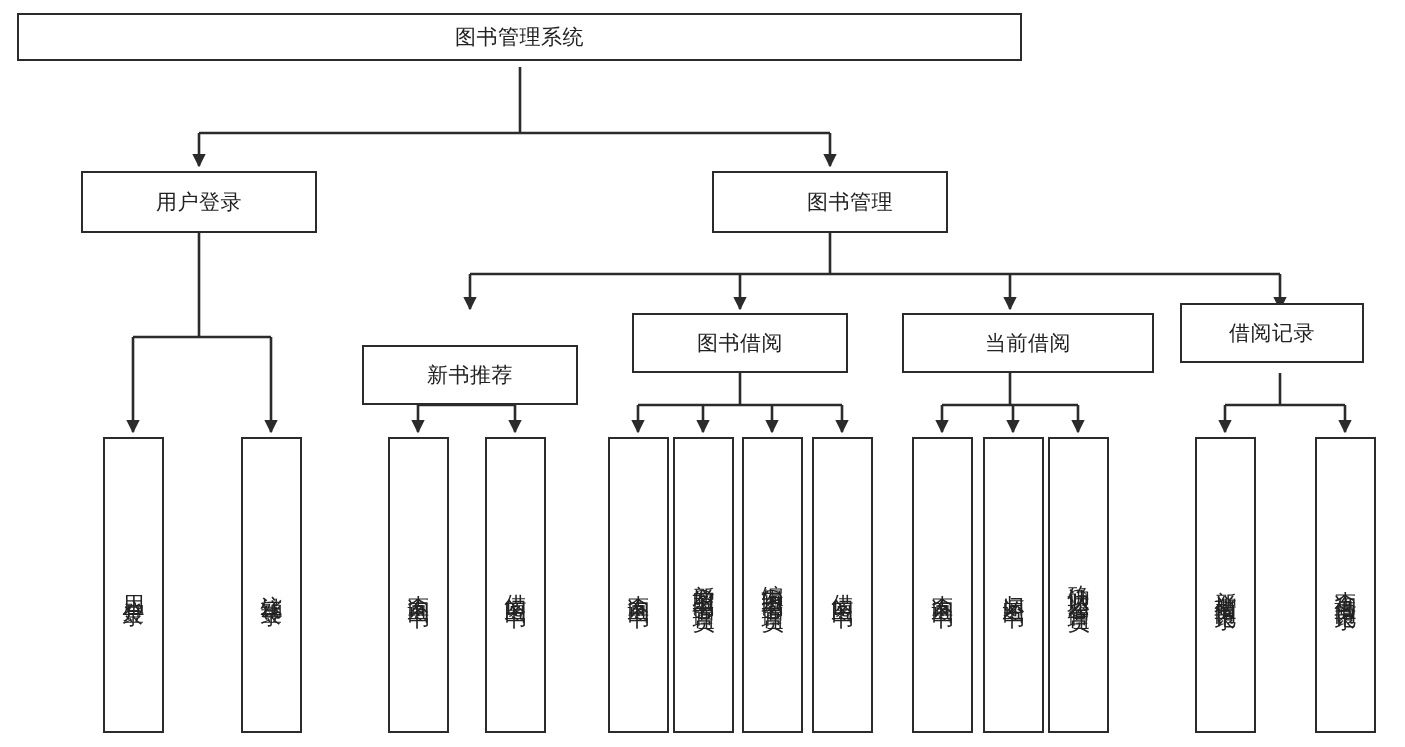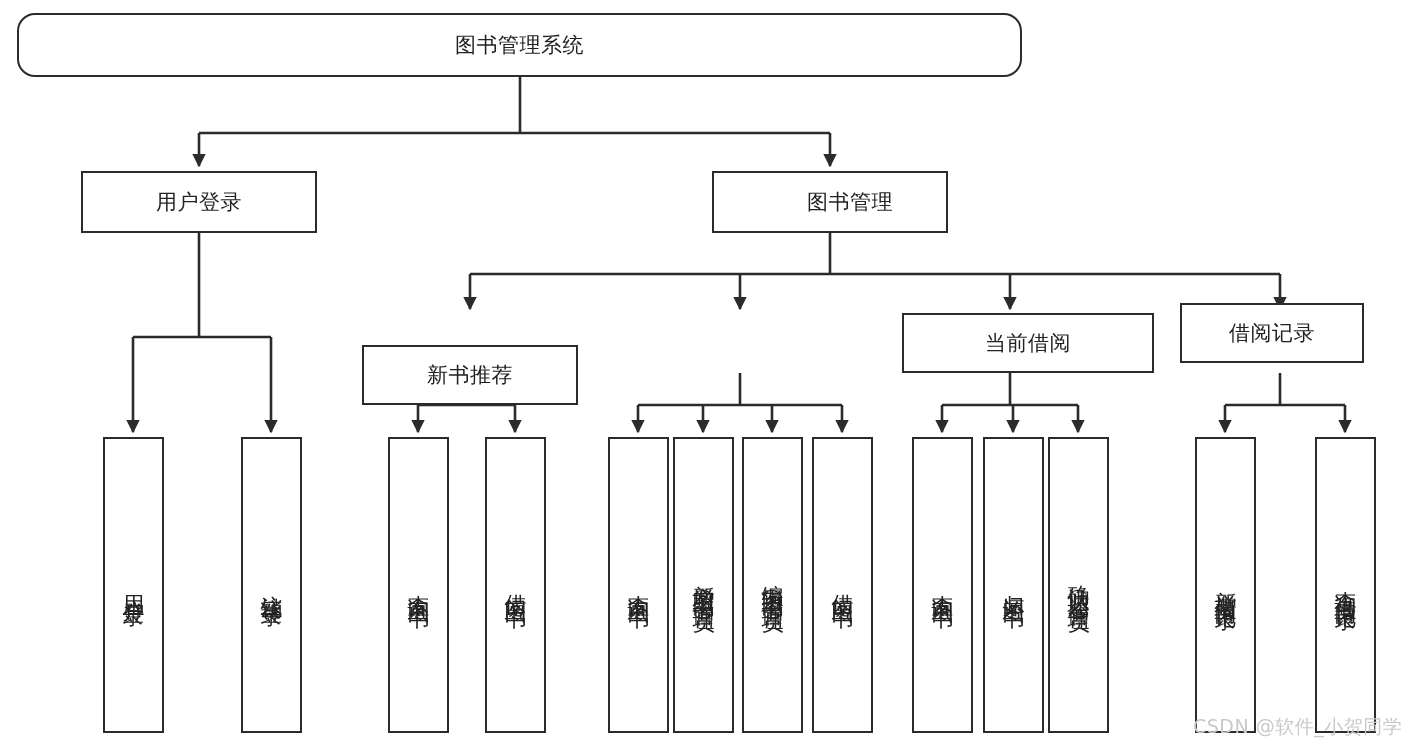--- a/index.html
+++ b/index.html
@@ -125,34 +125,37 @@
       <path d="M 1013 405 L 1013 432" marker-end="url(#arrow)"></path>
       <path d="M 1078 405 L 1078 432" marker-end="url(#arrow)"></path>
 
       <path d="M 1280 373 L 1280 405"></path>
       <path d="M 1225 405 L 1345 405"></path>
       <path d="M 1225 405 L 1225 432" marker-end="url(#arrow)"></path>
       <path d="M 1345 405 L 1345 432" marker-end="url(#arrow)"></path>
     </g>
   </svg>
 
-  <div class="node horiz root" style="left:17px; top:13px; width:1005px; height:64px;border-radius:18px;">
+  <div class="node horiz root" style="left:17px; top:13px; width:1005px; height:48px;">
     <span class="node-label">图书管理系统</span>
   </div>
 
   <div class="node horiz" style="left:81px; top:171px; width:236px; height:62px;">
     <span class="node-label">用户登录</span>
   </div>
   <div class="node horiz" style="left:712px; top:171px; width:236px; height:62px;padding-left:40px;">
     <span class="node-label">图书管理</span>
   </div>
 
   <div class="node horiz" style="left:362px; top:313px; width:216px; height:60px;margin-top:32px;">
     <span class="node-label">新书推荐</span>
   </div>
+  <div class="node horiz" style="left:632px; top:313px; width:216px; height:60px;">
+    <span class="node-label">图书借阅</span>
+  </div>
   <div class="node horiz" style="left:902px; top:313px; width:252px; height:60px;">
     <span class="node-label">当前借阅</span>
   </div>
   <div class="node horiz" style="left:1172px; top:303px; width:184px; height:60px;margin-left:8px;">
     <span class="node-label">借阅记录</span>
   </div>
 
   <div class="node vert" style="left:103px; top:437px; width:61px; height:296px;">
     <span class="node-label">用户登录</span>
   </div>
@@ -190,15 +193,14 @@
     <span class="node-label">确认归还（管理员）</span>
   </div>
 
   <div class="node vert" style="left:1195px; top:437px; width:61px; height:296px;">
     <span class="node-label">新增借阅记录</span>
   </div>
   <div class="node vert" style="left:1315px; top:437px; width:61px; height:296px;">
     <span class="node-label">查询借阅记录</span>
   </div>
 
-  <div class="watermark" style="left:1193px; top:714px;">CSDN @软件_小贺同学</div>
 
 </div>
 
 </body></html>

